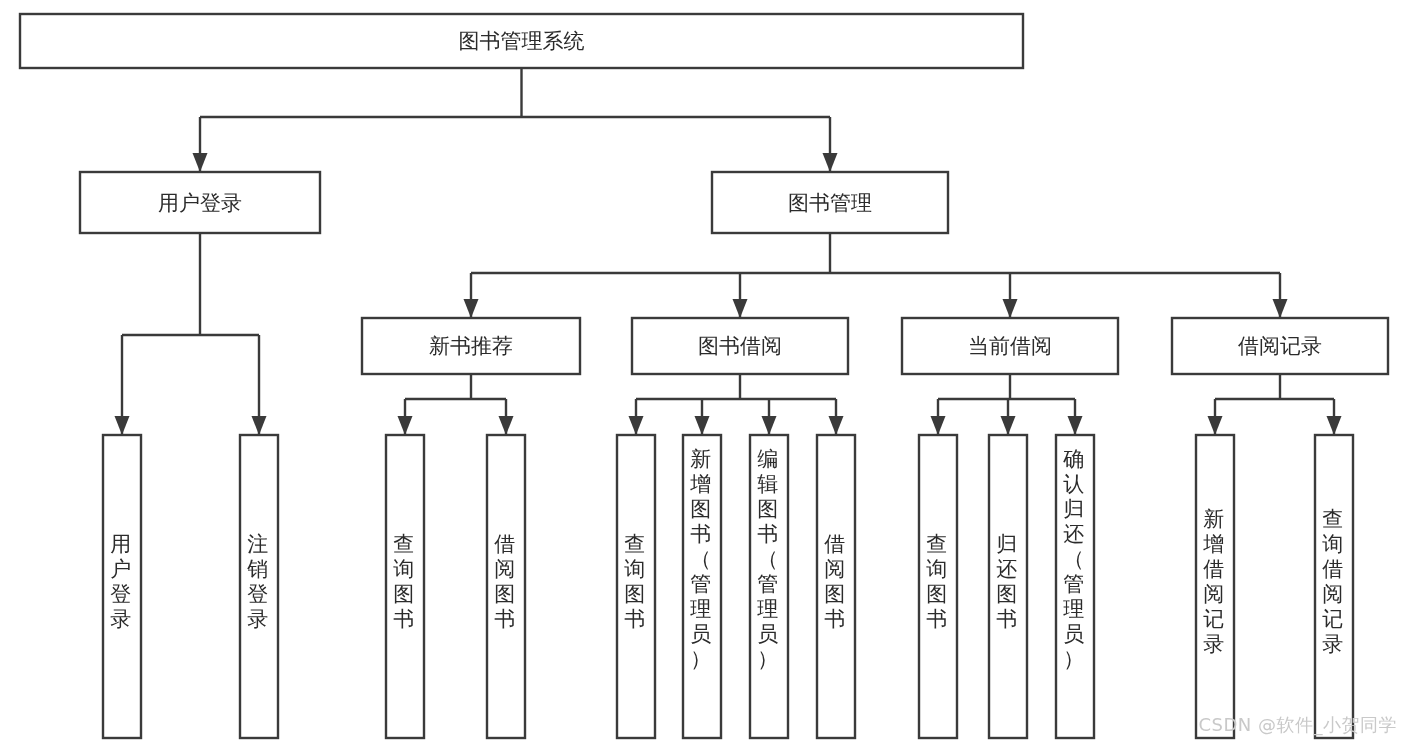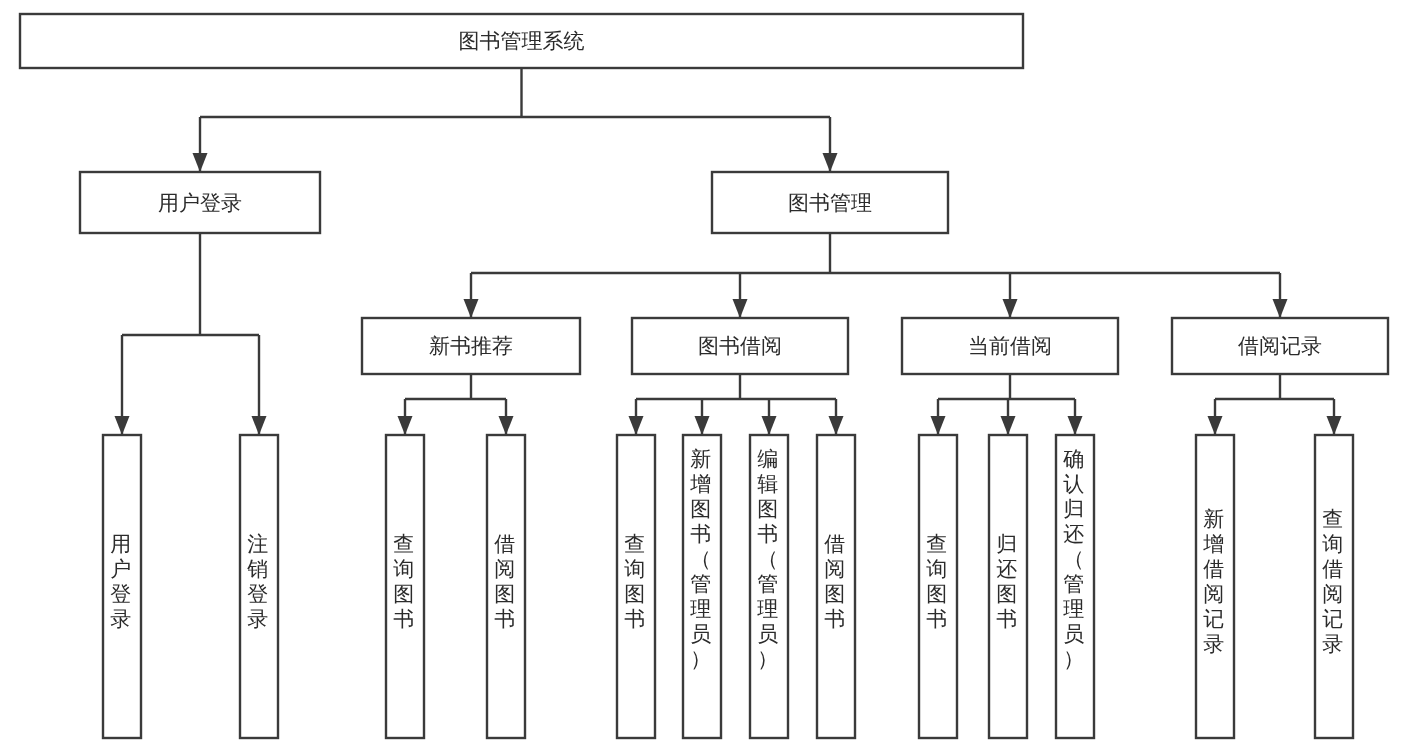--- a/index.html
+++ b/index.html
@@ -199,13 +199,14 @@
         <g>
           <rect x="1196" y="435" width="38" height="303" class="node-box"></rect>
           <text x="1215" y="0" class="leaf-label-v" text-anchor="middle"><tspan x="1215" y="526">新</tspan><tspan x="1215" y="551">增</tspan><tspan x="1215" y="576">借</tspan><tspan x="1215" y="601">阅</tspan><tspan x="1215" y="626">记</tspan><tspan x="1215" y="651">录</tspan></text>
         </g>
         <g>
           <rect x="1315" y="435" width="38" height="303" class="node-box"></rect>
           <text x="1334" y="0" class="leaf-label-v" text-anchor="middle"><tspan x="1334" y="526">查</tspan><tspan x="1334" y="551">询</tspan><tspan x="1334" y="576">借</tspan><tspan x="1334" y="601">阅</tspan><tspan x="1334" y="626">记</tspan><tspan x="1334" y="651">录</tspan></text>
         </g>
       </g>
   </svg>
+  <div class="watermark-text">CSDN @软件_小贺同学</div>
 </div>
 
 </body></html>

